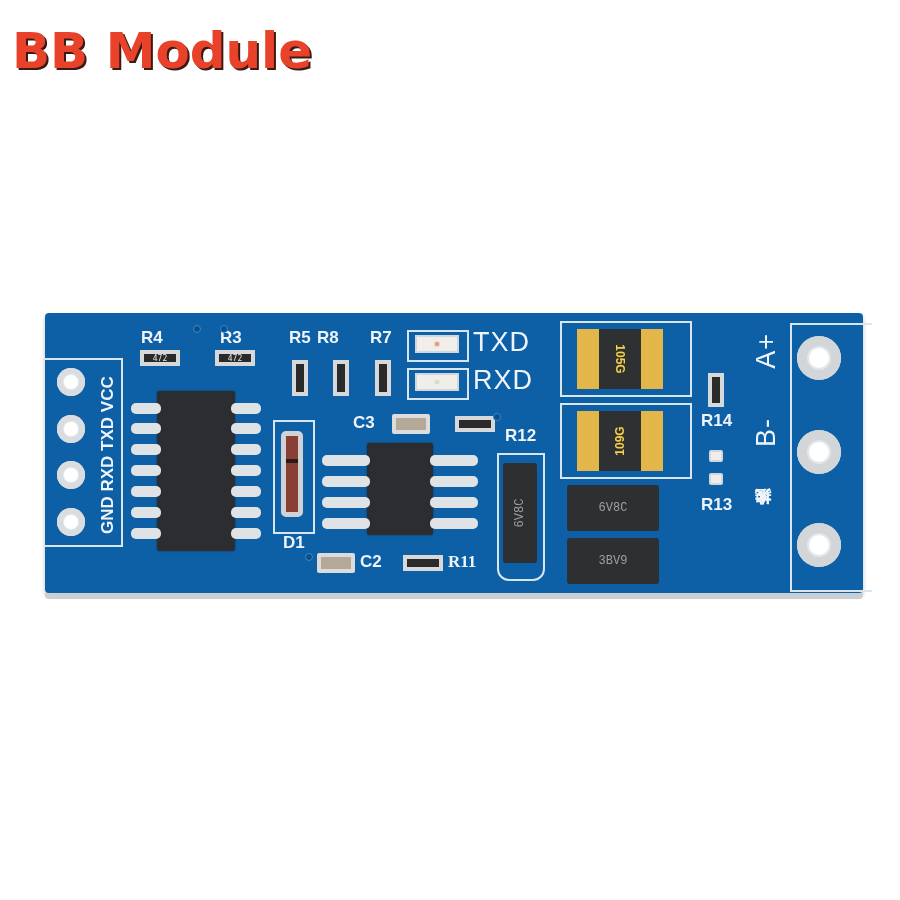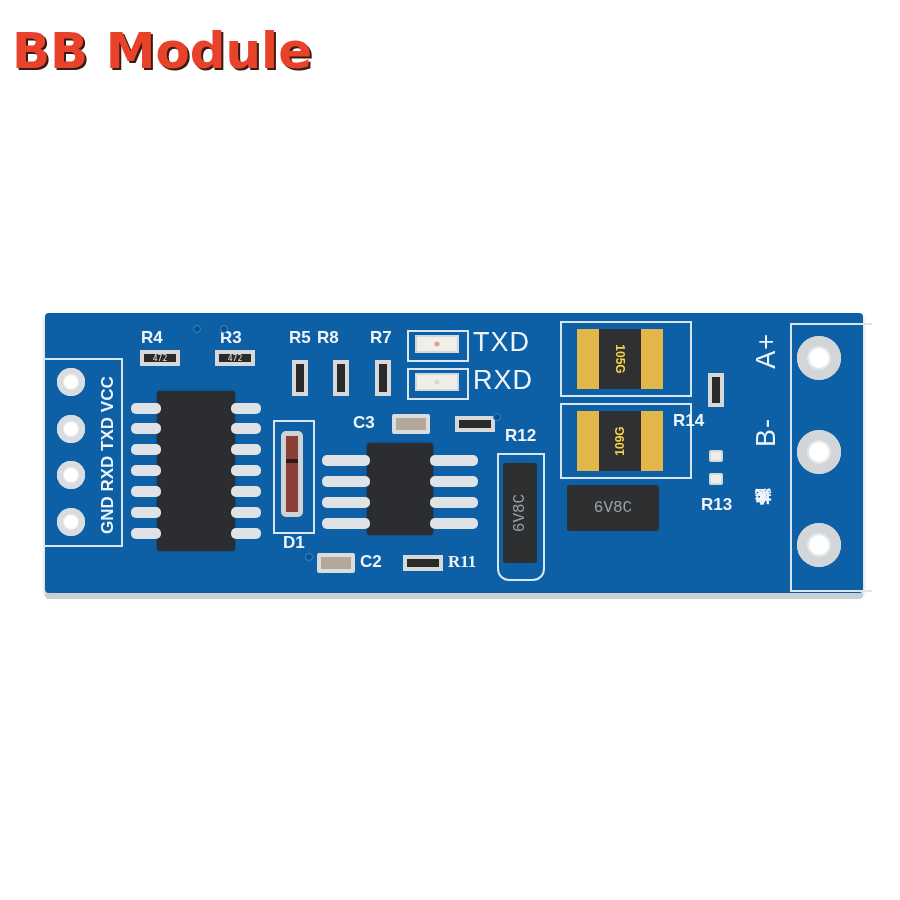--- a/index.html
+++ b/index.html
@@ -16,21 +16,21 @@
   .hole{position:absolute;width:14px;height:14px;border-radius:50%;background:#ffffff;}
   .ic{position:absolute;background:#2b2d30;border-radius:3px;box-shadow:0 0 2px rgba(0,0,0,0.5);}
   .pin{position:absolute;height:11px;background:#dfe3e6;border-radius:5px;}
   .res{position:absolute;background:#2a2a2a;border:4px solid #d6d8da;border-top-width:4px;box-sizing:border-box;color:#e6e6e6;font-size:8px;text-align:center;font-family:"DejaVu Sans Mono",monospace;}
   .cap{position:absolute;background:#b4a899;border:4px solid #dadcdd;box-sizing:border-box;border-radius:2px;}
   .led{position:absolute;background:#f1eeea;border:2px solid #cfd8df;box-sizing:border-box;}
   .led-dot{position:absolute;width:5px;height:5px;border-radius:50%;background:#e4a08a;left:50%;top:50%;transform:translate(-50%,-50%);}
   .fuse{position:absolute;background:#2f3032;}
   .fuse-end{position:absolute;top:0;bottom:0;width:22px;background:#e3b64a;}
   .fuse-txt{position:absolute;left:50%;top:50%;transform:translate(-50%,-50%) rotate(90deg);color:#f5d04a;font-size:12px;font-weight:bold;font-family:"Liberation Sans",sans-serif;}
-  .tvs{position:absolute;background:#2e2f31;border-radius:3px;color:#9aa0a6;font-size:16px;font-family:"Liberation Mono",monospace;}
+  .tvs{position:absolute;background:#2e2f31;border-radius:3px;color:#9aa0a6;font-size:12px;font-family:"Liberation Mono",monospace;}
   .tvs-txt{position:absolute;left:50%;top:50%;transform:translate(-50%,-50%);white-space:nowrap;}
   .term{position:absolute;width:44px;height:44px;border-radius:50%;background:#e4e7e9;box-shadow:inset 0 0 0 10px #d2d6d9;}
   .term-hole{position:absolute;left:12px;top:12px;width:20px;height:20px;border-radius:50%;background:#ffffff;}
   .diode{position:absolute;background:#8a3f36;border-radius:5px;border:5px solid #cfd3d6;box-sizing:border-box;}
   .band{position:absolute;left:0;right:0;height:4px;background:#2a1a18;top:30%;}
   .via{position:absolute;width:6px;height:6px;border-radius:50%;background:#0a4f8c;border:1px solid #3c86c4;}
 </style>
 </head>
 <body>
 
@@ -132,23 +132,26 @@
   <div class="outline" style="left:515px;top:90px;width:128px;height:72px;"></div>
   <div class="fuse" style="left:532px;top:98px;width:86px;height:60px;">
     <div class="fuse-end" style="left:0;"></div>
       <div class="fuse-end" style="right:0;"></div>
     <div class="fuse-txt" style="transform:translate(-50%,-50%) rotate(-90deg);">109G</div>
   </div>
 
   <div class="tvs" style="left:522px;top:172px;width:92px;height:46px;">
       <span class="tvs-txt">6V8C</span>
     </div>
+  <div class="tvs" style="left:522px;top:225px;width:92px;height:46px;">
+      <span class="tvs-txt">3BV9</span>
+    </div>
 
   <div class="res" style="left:663px;top:60px;width:16px;height:34px;"></div>
-  <div class="silk lbl" style="left:628px;top:98px;">R14</div>
+  <div class="silk lbl" style="left:656px;top:98px;">R14</div>
   <div class="led" style="left:664px;top:137px;width:14px;height:12px;border-radius:2px;"></div>
   <div class="led" style="left:664px;top:160px;width:14px;height:12px;border-radius:2px;"></div>
   <div class="silk lbl" style="left:656px;top:182px;">R13</div>
 
   <div class="silk vert lbl-big" style="left:706px;top:20px;">A+</div>
   <div class="silk vert lbl-big" style="left:706px;top:105px;">B-</div>
   <div class="silk vert" style="left:708px;top:205px;font-size:16px;">接大地</div>
 
   <div class="outline" style="left:745px;top:10px;width:80px;height:265px;border-right:none;"></div>
   <div class="term" style="left:752px;top:23px;">

